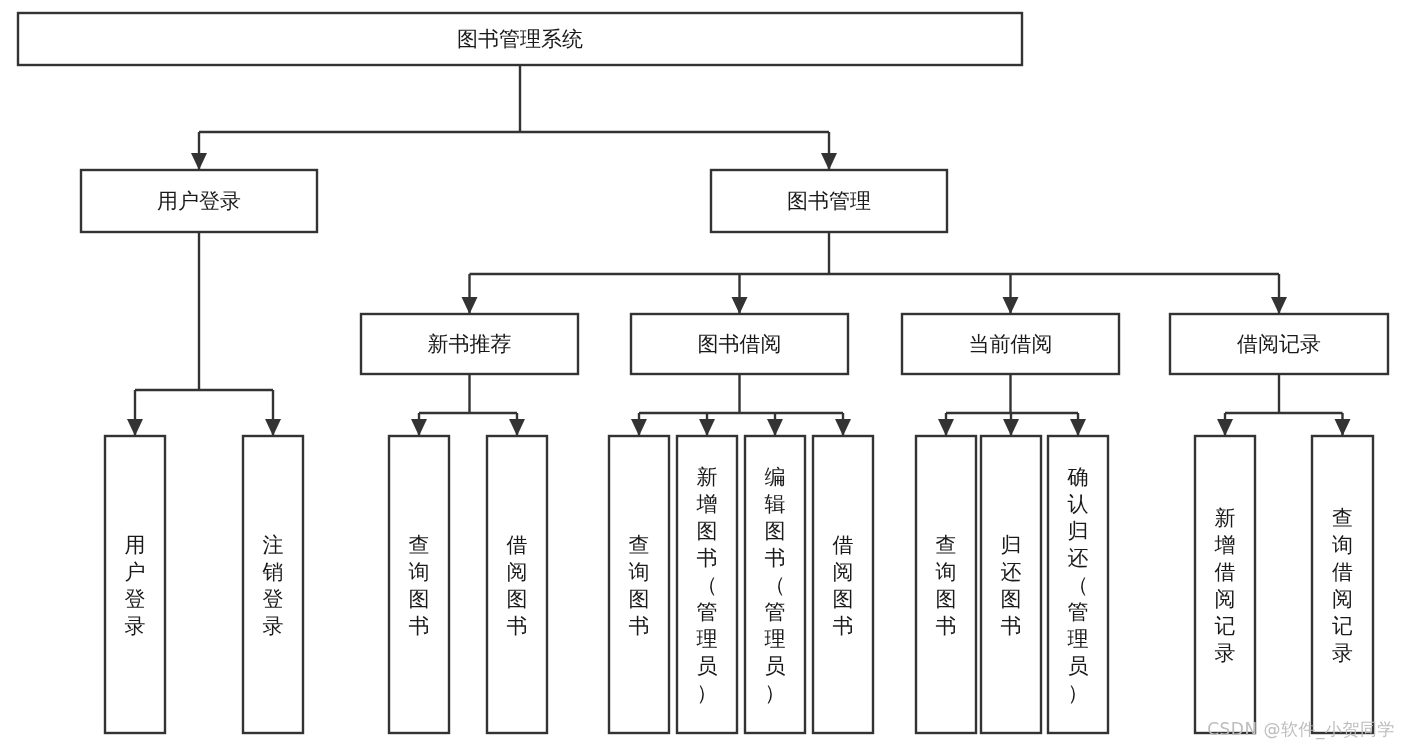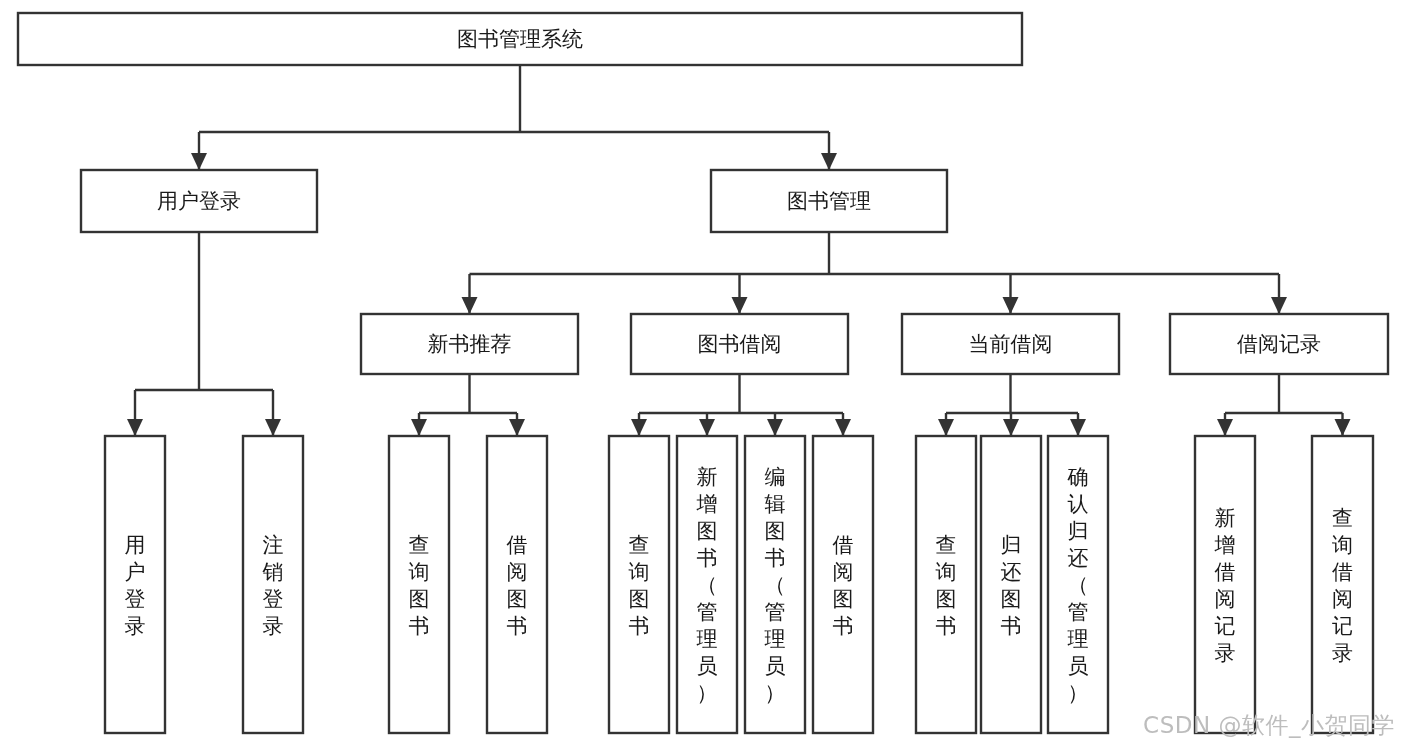--- a/index.html
+++ b/index.html
@@ -52,21 +52,21 @@
   }
   .edge-arrow {
     fill: #333333;
     stroke: none;
   }
   .watermark {
     position: absolute;
     right: 10px;
     bottom: 6px;
     color: #bdbdbd;
-    font-size: 23px;
+    font-size: 17px;
     font-family: "DejaVu Sans", "Liberation Sans", sans-serif;
     letter-spacing: 0.5px;
     white-space: nowrap;
     user-select: none;
   }
 </style>
 </head>
 <body>
 
 <div id="diagram-root">

